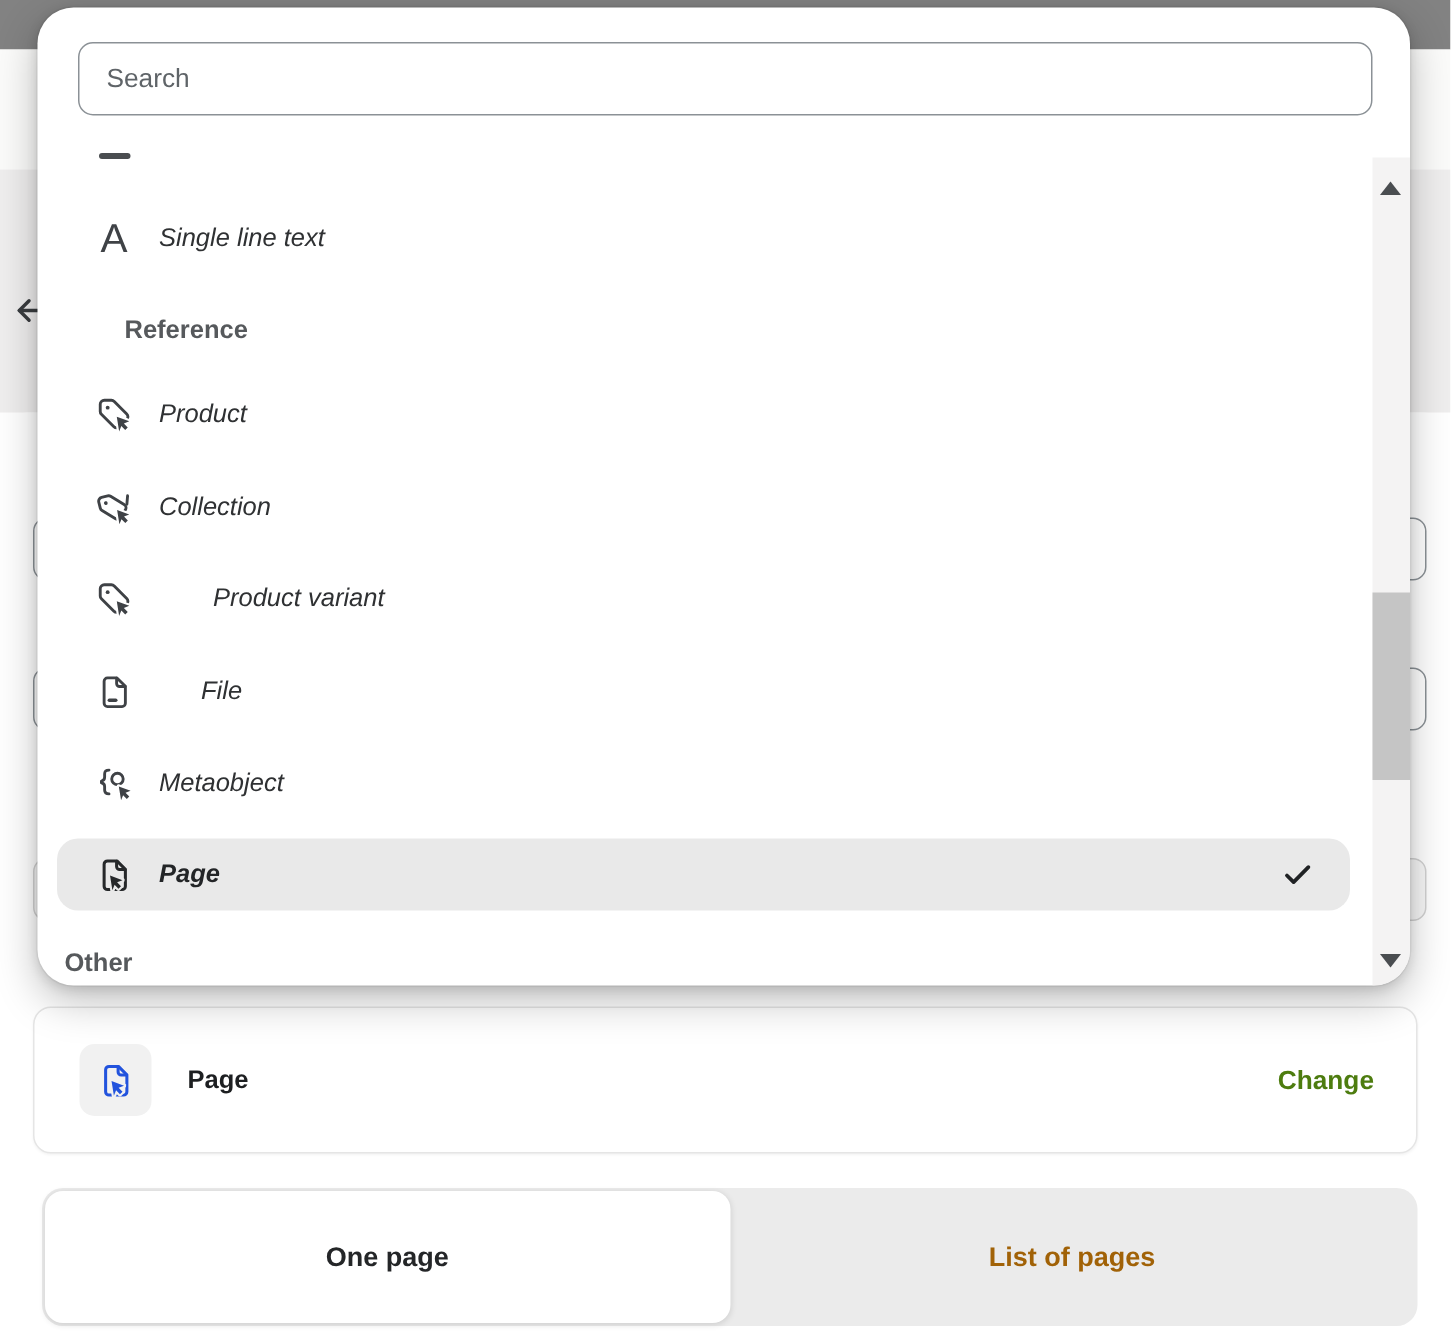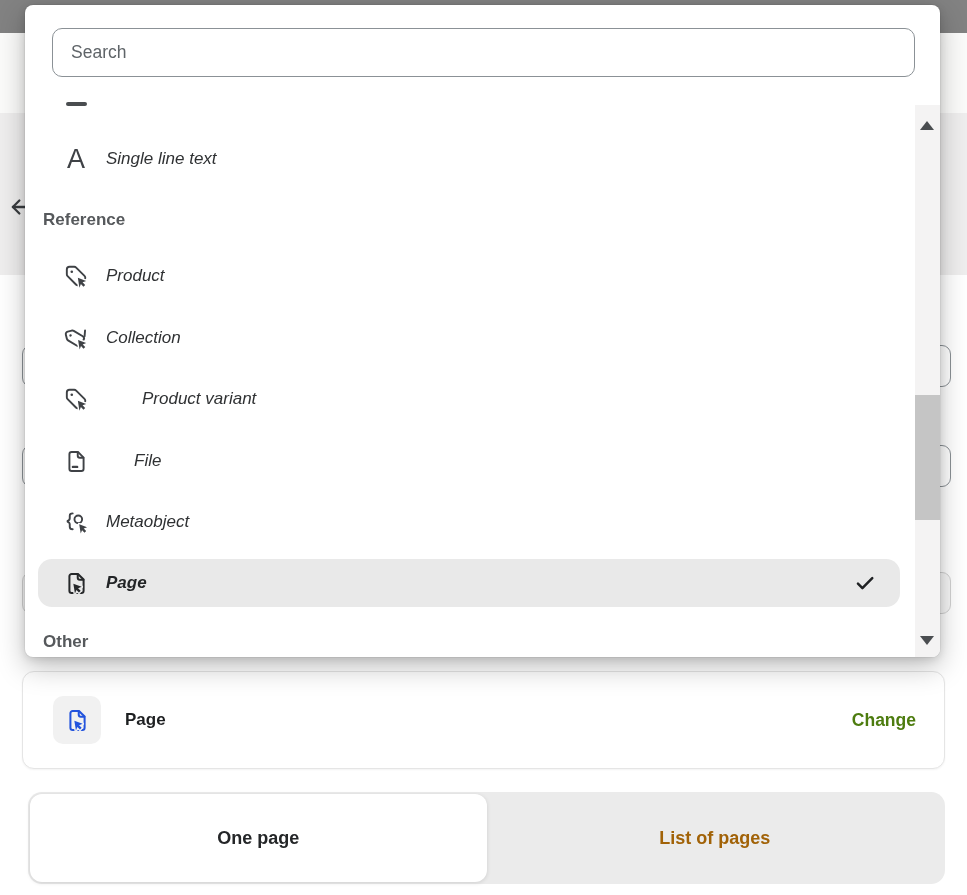--- a/index.html
+++ b/index.html
@@ -24,21 +24,21 @@
   .type-icon-tile{width:48px;height:48px;border-radius:10px;background:#f1f1f1;display:flex;align-items:center;justify-content:center;flex:0 0 auto;}
   .type-label{margin-left:24px;font-size:17px;font-weight:bold;color:#1d1f21;}
   .change-link{margin-left:auto;font-size:17.5px;font-weight:bold;color:#4d7c0f;cursor:pointer;text-decoration:none;}
   
   .segmented{position:absolute;left:28px;top:792px;width:917px;height:92px;box-sizing:border-box;
     background:#ebebeb;border-radius:14px;display:flex;padding:2px;}
   .segment{flex:1;display:flex;align-items:center;justify-content:center;font-size:18px;font-weight:bold;
     color:#a16207;border-radius:12px;cursor:pointer;}
   .segment.selected{background:#ffffff;color:#242628;box-shadow:0 1px 4px rgba(0,0,0,.12);}
   
-  .popover{position:absolute;left:25px;top:5px;width:915px;height:652px;background:#ffffff;border-radius:8px;
+  .popover{position:absolute;left:25px;top:5px;width:915px;height:652px;background:#ffffff;border-radius:24px;
     box-shadow:0 10px 28px rgba(0,0,0,.25),0 2px 8px rgba(0,0,0,.12),0 0 0 1px rgba(0,0,0,.04);
     overflow:hidden;z-index:10;}
   .search-input{position:absolute;left:27px;top:23px;width:863px;height:49px;box-sizing:border-box;
     border:1px solid #8b9196;border-radius:10px;background:#fff;padding:0 18px;font-size:17.5px;
     font-family:"Liberation Sans", sans-serif;color:#303234;outline:none;}
   .search-input::placeholder{color:#5f6468;opacity:1;}
   .clip-dash{position:absolute;left:41px;top:97px;width:21px;height:4px;background:#4a4d50;border-radius:2px;}
   .row{position:absolute;left:13px;width:862px;height:48px;display:flex;align-items:center;
     border-radius:14px;cursor:pointer;}
   .row .icon-box{width:28px;height:28px;margin-left:24px;display:flex;align-items:center;justify-content:center;flex:0 0 auto;}
@@ -98,21 +98,21 @@
 
   <div class="clip-dash"></div>
 
   <div class="row" style="top:130px;">
     <span class="icon-box">
         <span class="letter-a">A</span>
       </span>
     <span class="row-label">Single line text</span>
   </div>
 
-  <div class="group-header" style="top:200px;">Reference</div>
+  <div class="group-header" style="top:200px;margin-left:40px;">Reference</div>
 
   <div class="row" style="top:247px;">
     <span class="icon-box">
       <svg width="27" height="27" viewBox="0 0 24 24" fill="none" stroke="#3f4246" stroke-width="1.7" stroke-linecap="round" stroke-linejoin="round">
         <path d="M10 3.4H5.8A2.4 2.4 0 0 0 3.4 5.8V10c0 .64.25 1.25.7 1.7l7.4 7.4a2.4 2.4 0 0 0 3.4 0l4.2-4.2a2.4 2.4 0 0 0 0-3.4L11.7 4.1a2.4 2.4 0 0 0-1.7-.7Z"></path>
         <circle cx="7.8" cy="7.8" r="1.15" fill="#3f4246" stroke="none"></circle>
         <path d="M13.2 13.2l7.4 2.7-3.2 1.3 2.3 2.3-1.5 1.5-2.3-2.3-1.3 3.2z" fill="#fff" stroke="#fff" stroke-width="2.6"></path>
         <path d="M13.2 13.2l7.4 2.7-3.2 1.3 2.3 2.3-1.5 1.5-2.3-2.3-1.3 3.2z" fill="#3f4246" stroke="none"></path>
       </svg>
     </span>

